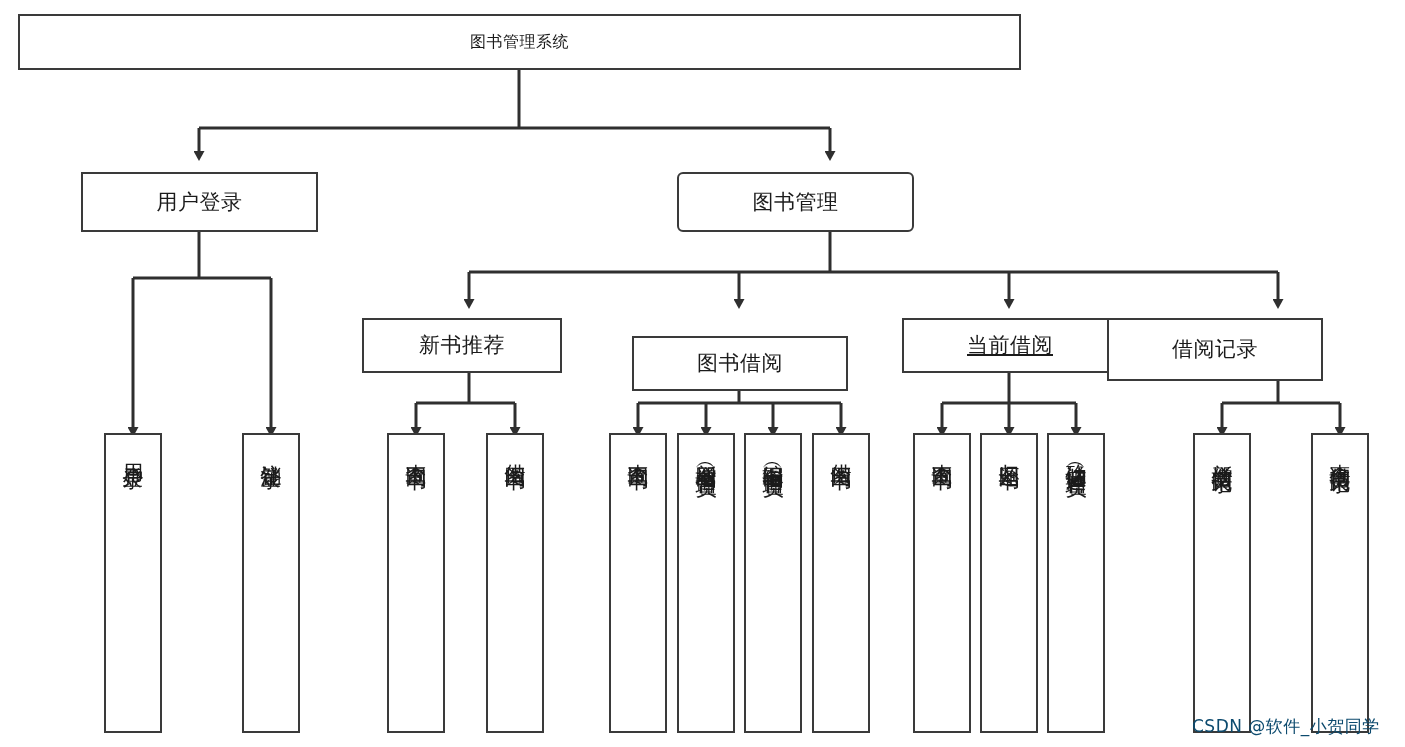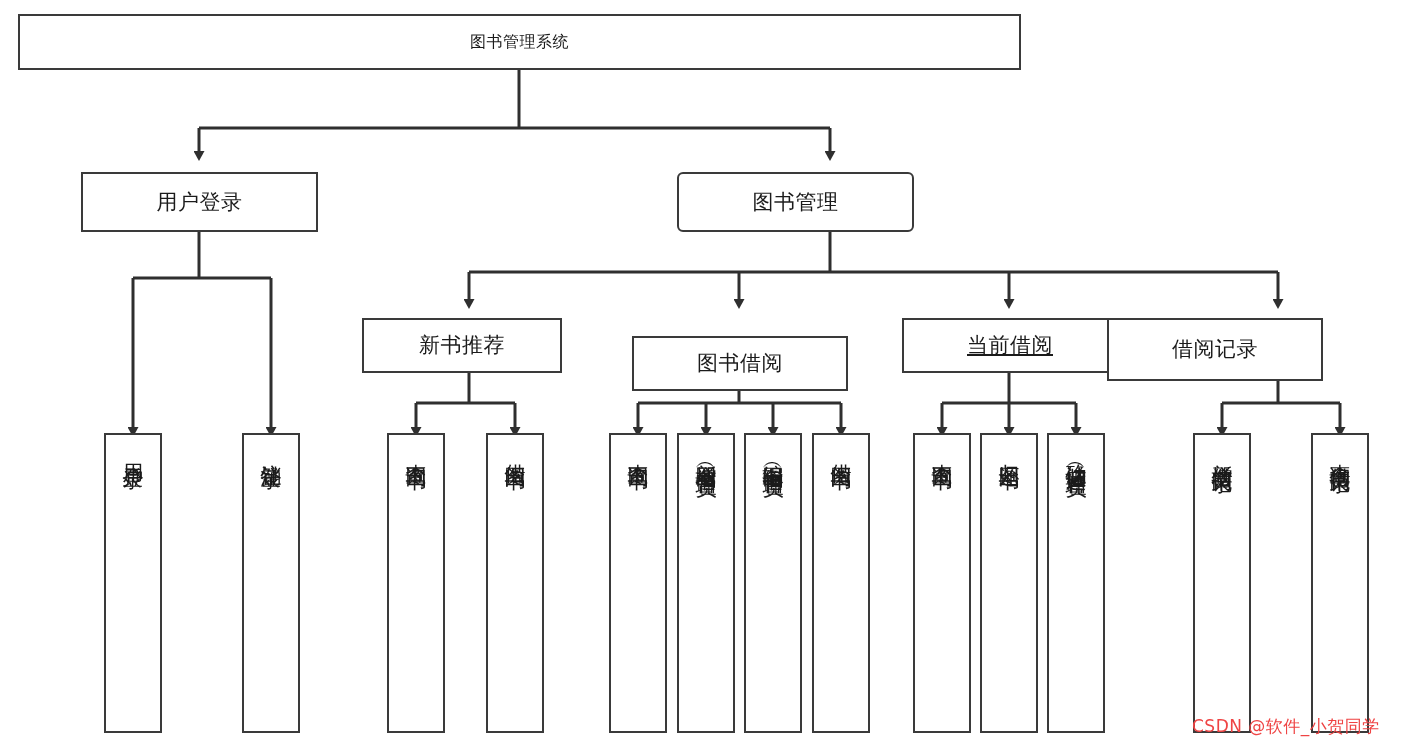--- a/index.html
+++ b/index.html
@@ -57,21 +57,21 @@
     text-orientation: upright;
     font-size: 21px;
     line-height: 1.05;
     letter-spacing: 2px;
     white-space: nowrap;
     text-align: left;
   }
   .watermark {
     position: absolute;
     font-size: 17px;
-    color: #ef4444;
+    color: #0c4a6e;
     white-space: nowrap;
     z-index: 3;
     letter-spacing: 0.5px;
   }
 </style>
 </head>
 <body>
 
 <div id="canvas">
 

